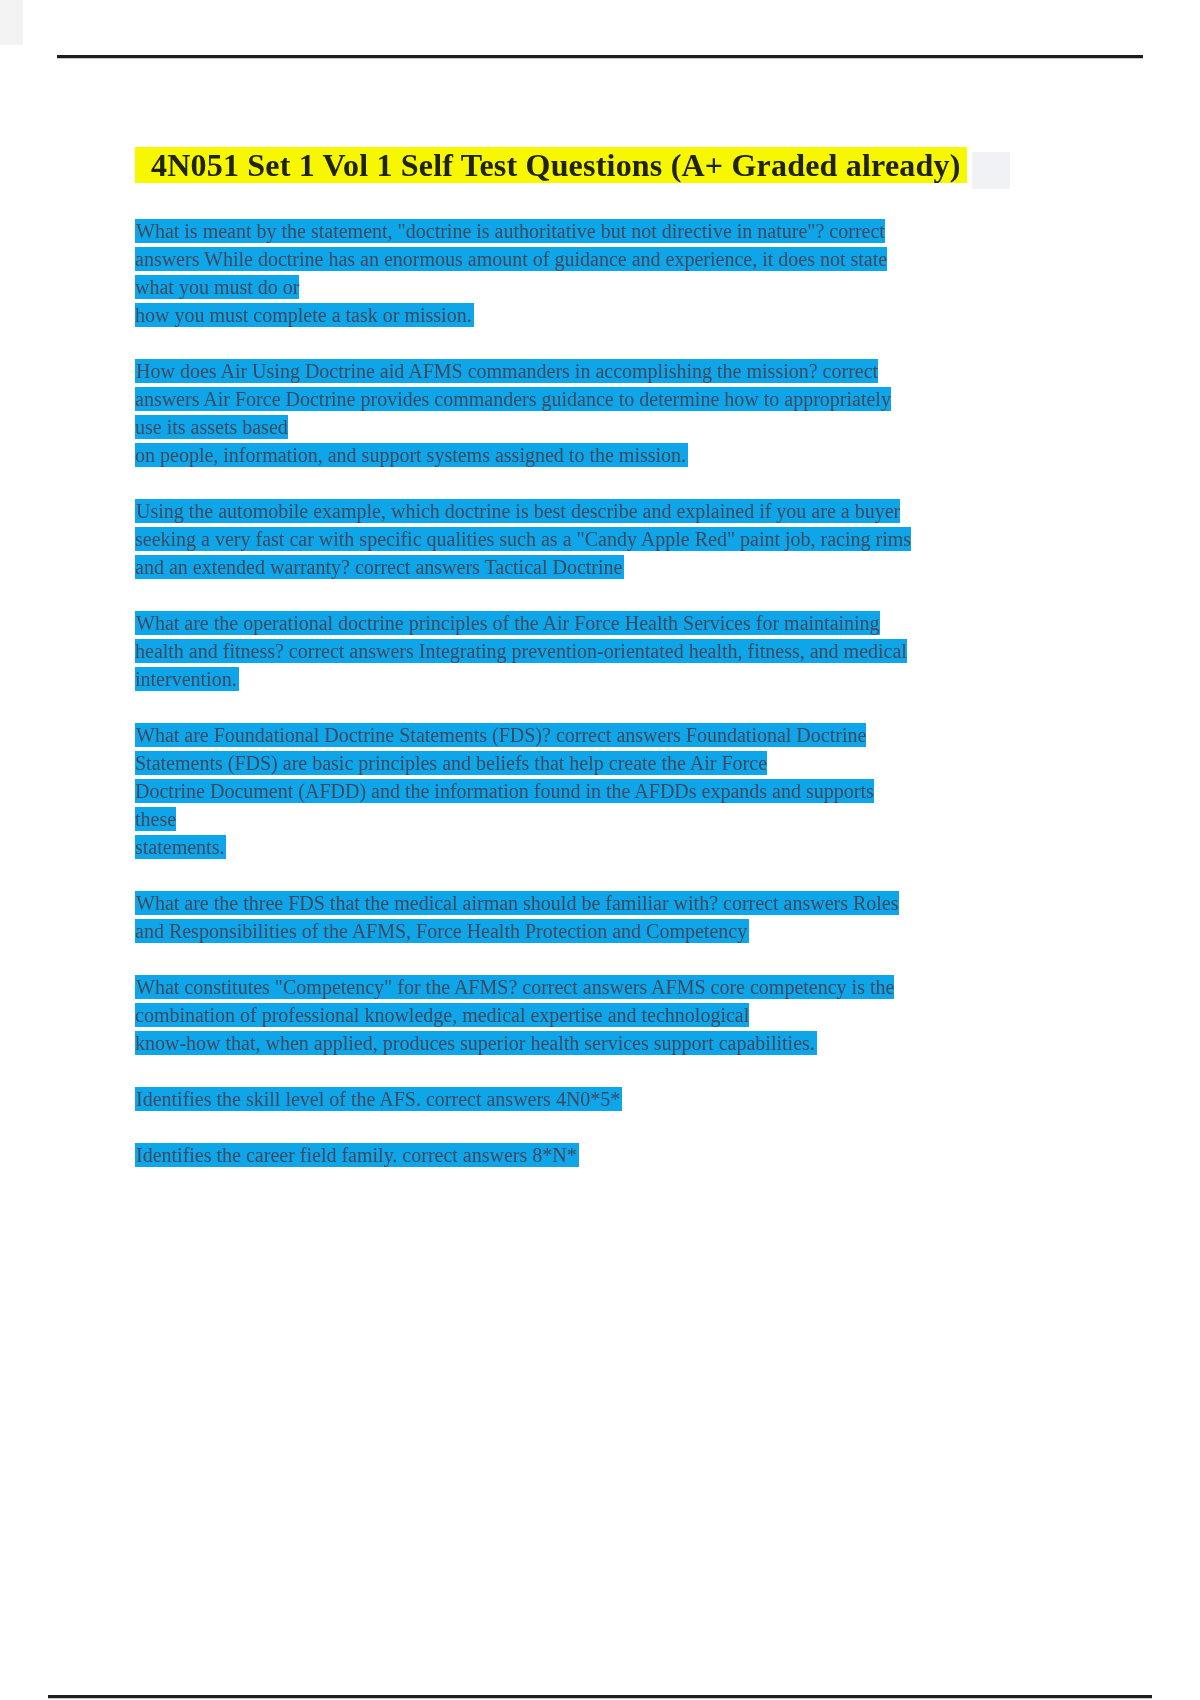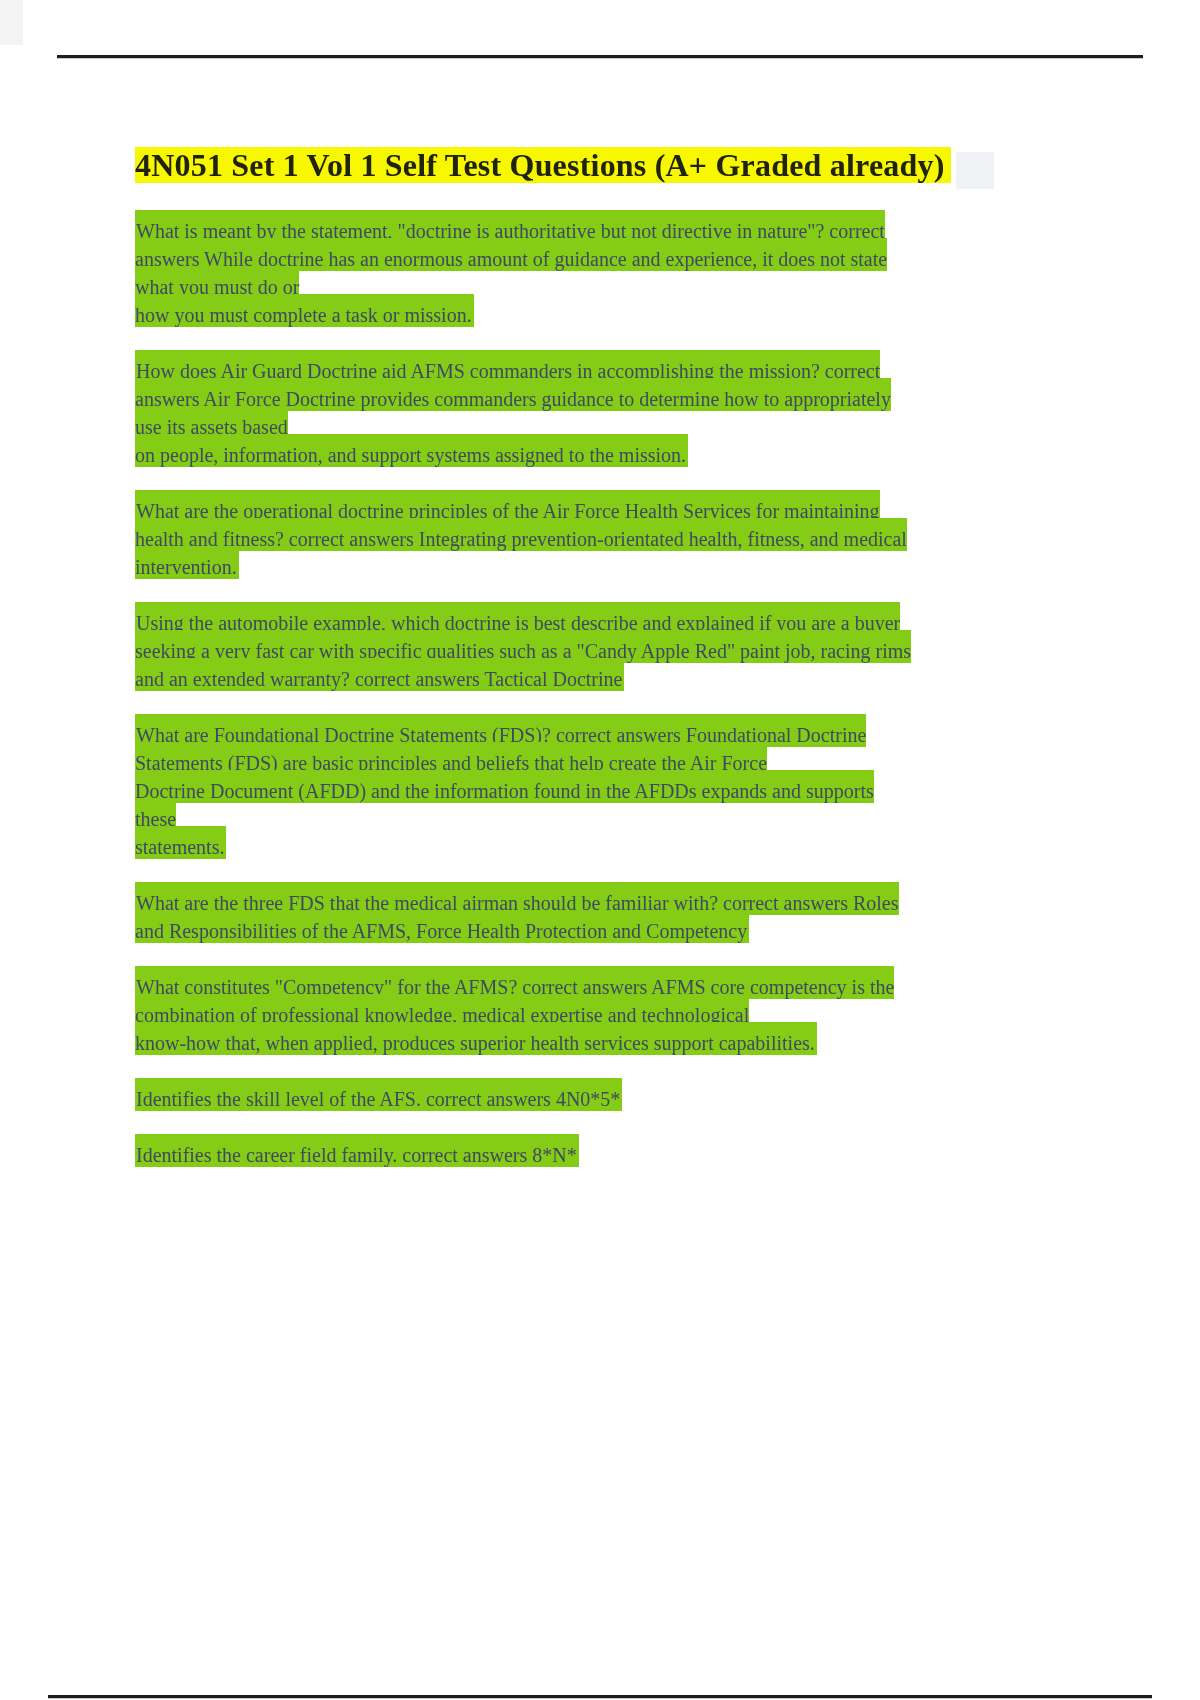--- a/index.html
+++ b/index.html
@@ -45,70 +45,70 @@
   .doc-title-row {
     margin: 0 0 28px 0;
     font-size: 32px;
     font-weight: bold;
     line-height: 47px;
     white-space: nowrap;
   }
   .doc-title-text {
     background: #f7f700;
     color: #20230d;
-    padding: 0 6px 0 0;
+    padding: 0 6px 0 16px;
     letter-spacing: 0.2px;
   }
   .title-tail {
     display: inline-block;
     width: 38px;
     height: 37px;
     background: #f1f2f5;
     margin-left: 5px;
     vertical-align: bottom;
   }
   p.qa {
     margin: 0 0 28px 0;
     font-size: 20px;
     line-height: 28px;
     color: #3e4a61;
     white-space: pre-line;
   }
   p.qa .hl {
-    background: #84cc16;
-    padding: 10px 2px 1px 1px;
+    background: #0ea5e9;
+    padding: 1px 2px 1px 1px;
   }
 </style>
 </head>
 <body>
 
 <div class="page">
 
   <div class="corner-artifact"></div>
 
   <div class="rule rule-top"></div>
 
   <div class="content">
 
     <div class="doc-title-row"><span class="doc-title-text">4N051 Set 1 Vol 1 Self Test Questions (A+ Graded already)</span><span class="title-tail"></span></div>
 
     <p class="qa"><span class="hl">What is meant by the statement, "doctrine is authoritative but not directive in nature"? correct
 answers While doctrine has an enormous amount of guidance and experience, it does not state
 what you must do or
 how you must complete a task or mission.</span></p>
-    <p class="qa"><span class="hl">How does Air Guard Doctrine aid AFMS commanders in accomplishing the mission? correct
+    <p class="qa"><span class="hl">How does Air Using Doctrine aid AFMS commanders in accomplishing the mission? correct
 answers Air Force Doctrine provides commanders guidance to determine how to appropriately
 use its assets based
 on people, information, and support systems assigned to the mission.</span></p>
+    <p class="qa"><span class="hl">Using the automobile example, which doctrine is best describe and explained if you are a buyer
+seeking a very fast car with specific qualities such as a "Candy Apple Red" paint job, racing rims
+and an extended warranty? correct answers Tactical Doctrine</span></p>
     <p class="qa"><span class="hl">What are the operational doctrine principles of the Air Force Health Services for maintaining
 health and fitness? correct answers Integrating prevention-orientated health, fitness, and medical
 intervention.</span></p>
-    <p class="qa"><span class="hl">Using the automobile example, which doctrine is best describe and explained if you are a buyer
-seeking a very fast car with specific qualities such as a "Candy Apple Red" paint job, racing rims
-and an extended warranty? correct answers Tactical Doctrine</span></p>
     <p class="qa"><span class="hl">What are Foundational Doctrine Statements (FDS)? correct answers Foundational Doctrine
 Statements (FDS) are basic principles and beliefs that help create the Air Force
 Doctrine Document (AFDD) and the information found in the AFDDs expands and supports
 these
 statements.</span></p>
     <p class="qa"><span class="hl">What are the three FDS that the medical airman should be familiar with? correct answers Roles
 and Responsibilities of the AFMS, Force Health Protection and Competency</span></p>
     <p class="qa"><span class="hl">What constitutes "Competency" for the AFMS? correct answers AFMS core competency is the
 combination of professional knowledge, medical expertise and technological
 know-how that, when applied, produces superior health services support capabilities.</span></p>

